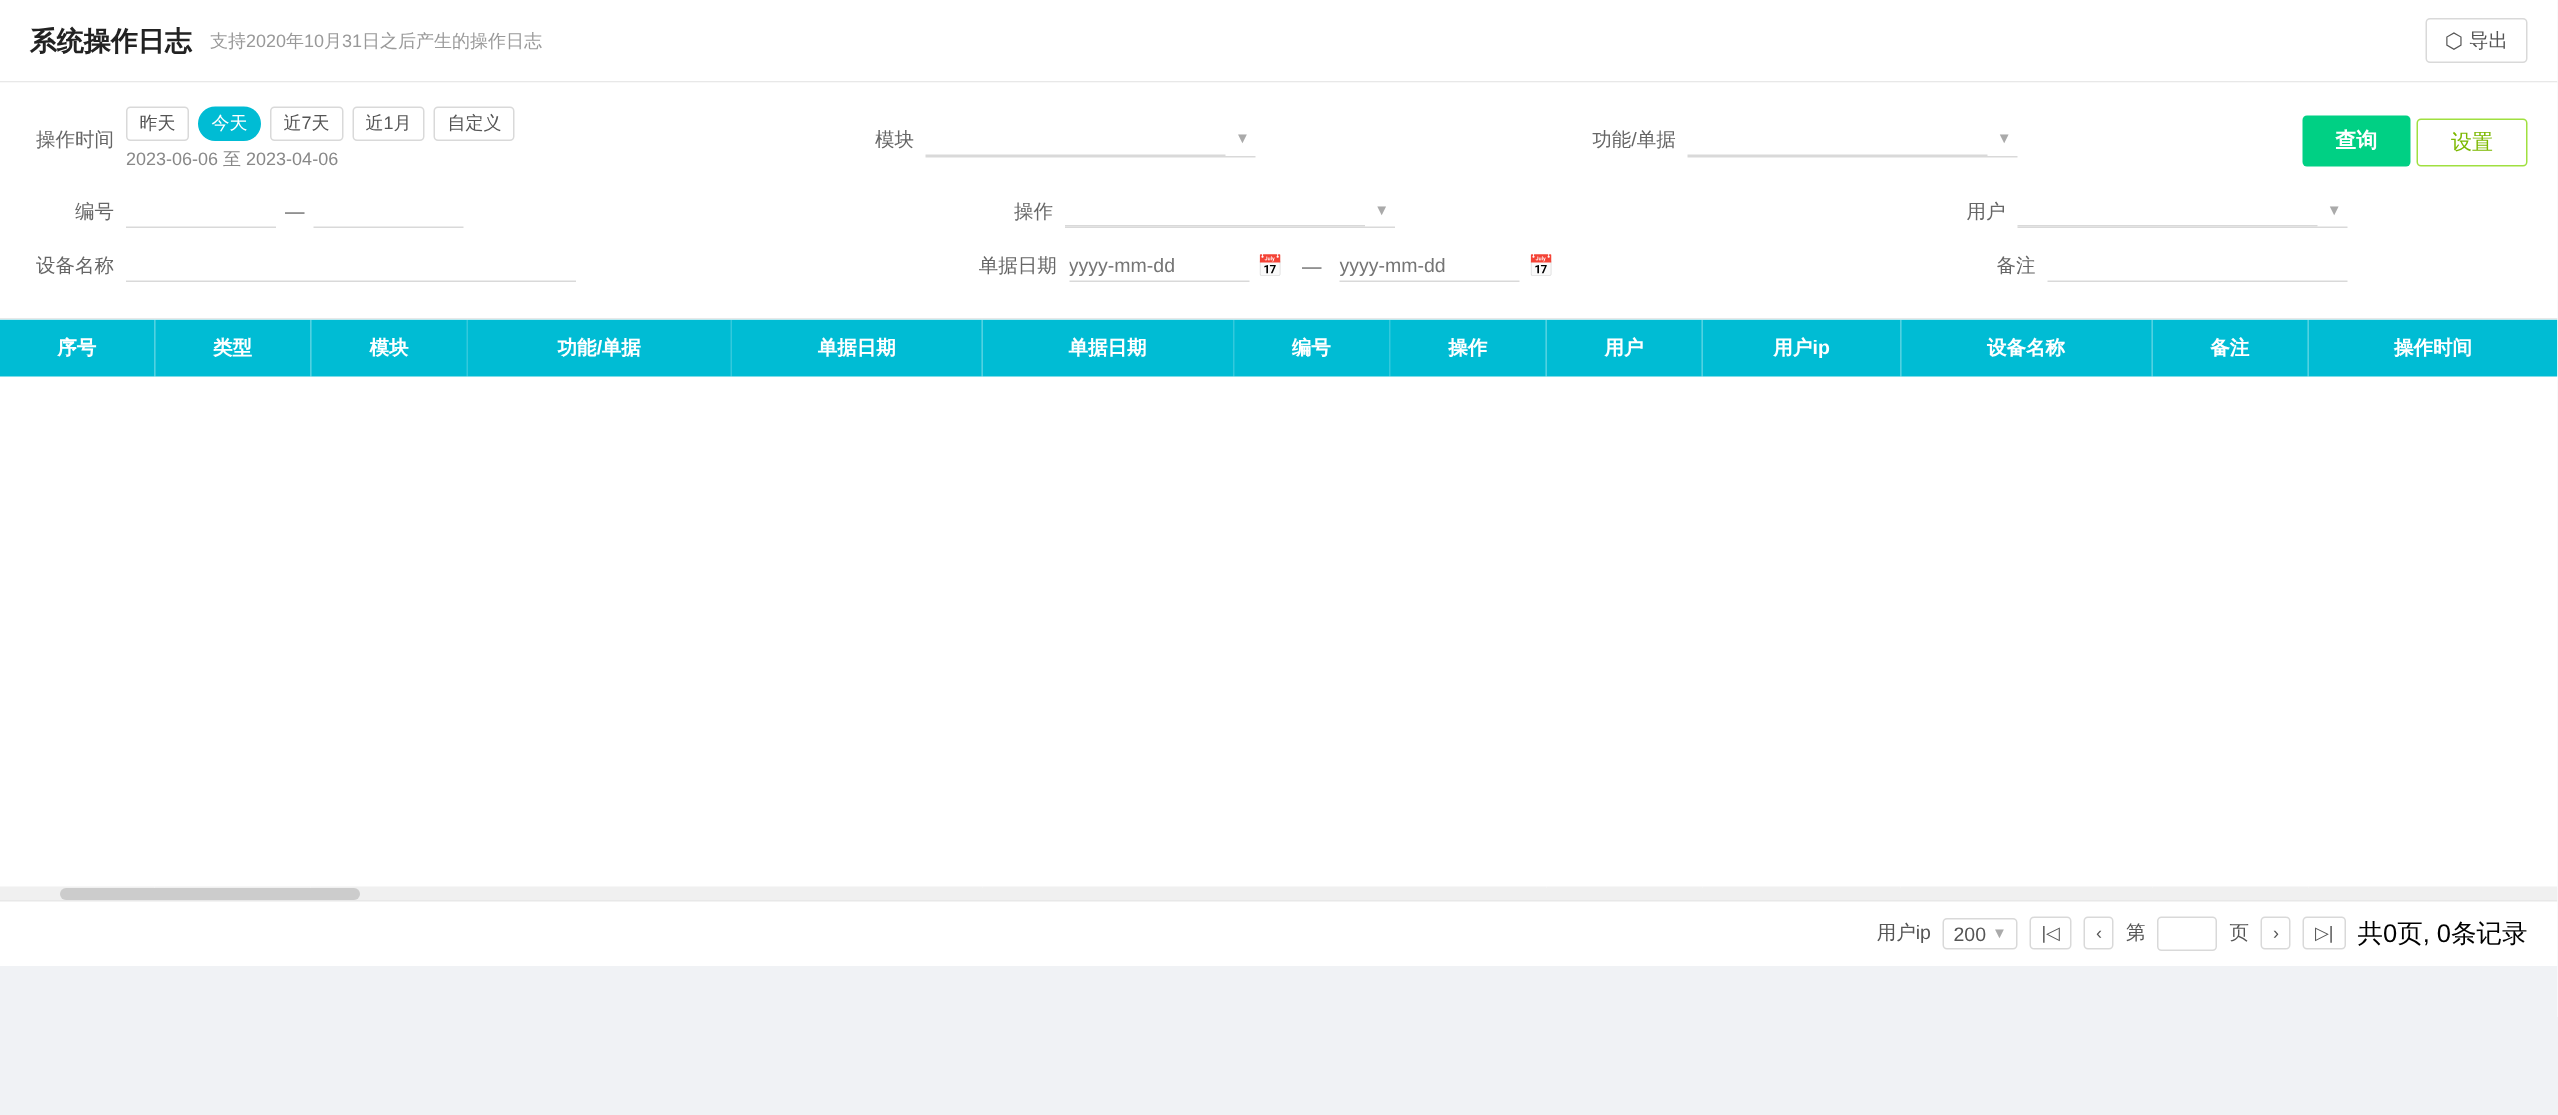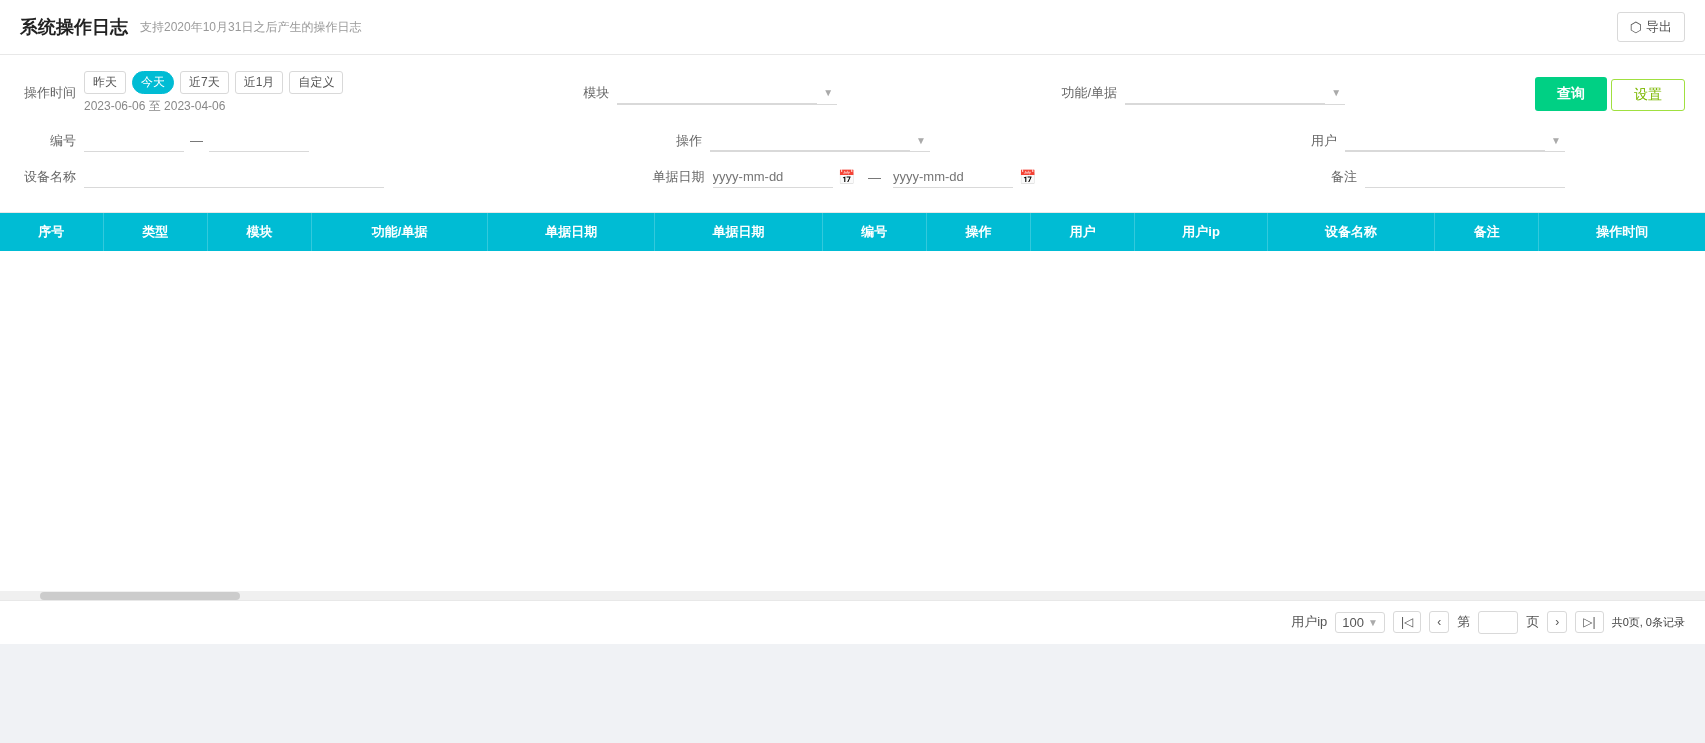--- a/index.html
+++ b/index.html
@@ -164,21 +164,21 @@
       border: 1px solid #d9d9d9; border-radius: 3px;
       background: #fff; padding: 3px 7px; cursor: pointer;
       color: #555; font-size: 12px;
     }
     .page-nav-btn:disabled { color: #ccc; cursor: default; }
     .page-input {
       border: 1px solid #d9d9d9; border-radius: 3px;
       width: 40px; text-align: center; padding: 3px;
       outline: none; font-size: 13px;
     }
-    .total-info { color: #404040; font-size: 11px; text-align: center; }
+    .total-info { color: #000000; font-size: 17px; text-align: center; }
 
     
     .scroll-track {
       height: 8px; background: #f0f0f0;
     }
     .scroll-thumb {
       height: 8px; width: 200px; background: #ccc; border-radius: 4px; margin: 0 40px;
     }
 
     .main-content {
@@ -348,21 +348,21 @@
   </div>
 </div>
 
 <div class="scroll-track">
   <div class="scroll-thumb"></div>
 </div>
 
 <div class="page-footer">
   <span>用户ip</span>
   <div class="page-size-wrapper">
-    <span>100</span>
+    <span>200</span>
     <span style="font-size:10px;color:#aaa;">▼</span>
   </div>
 
   <button class="page-nav-btn">
     <span>|◁</span>
   </button>
   <button class="page-nav-btn">
     <span>‹</span>
   </button>
 

